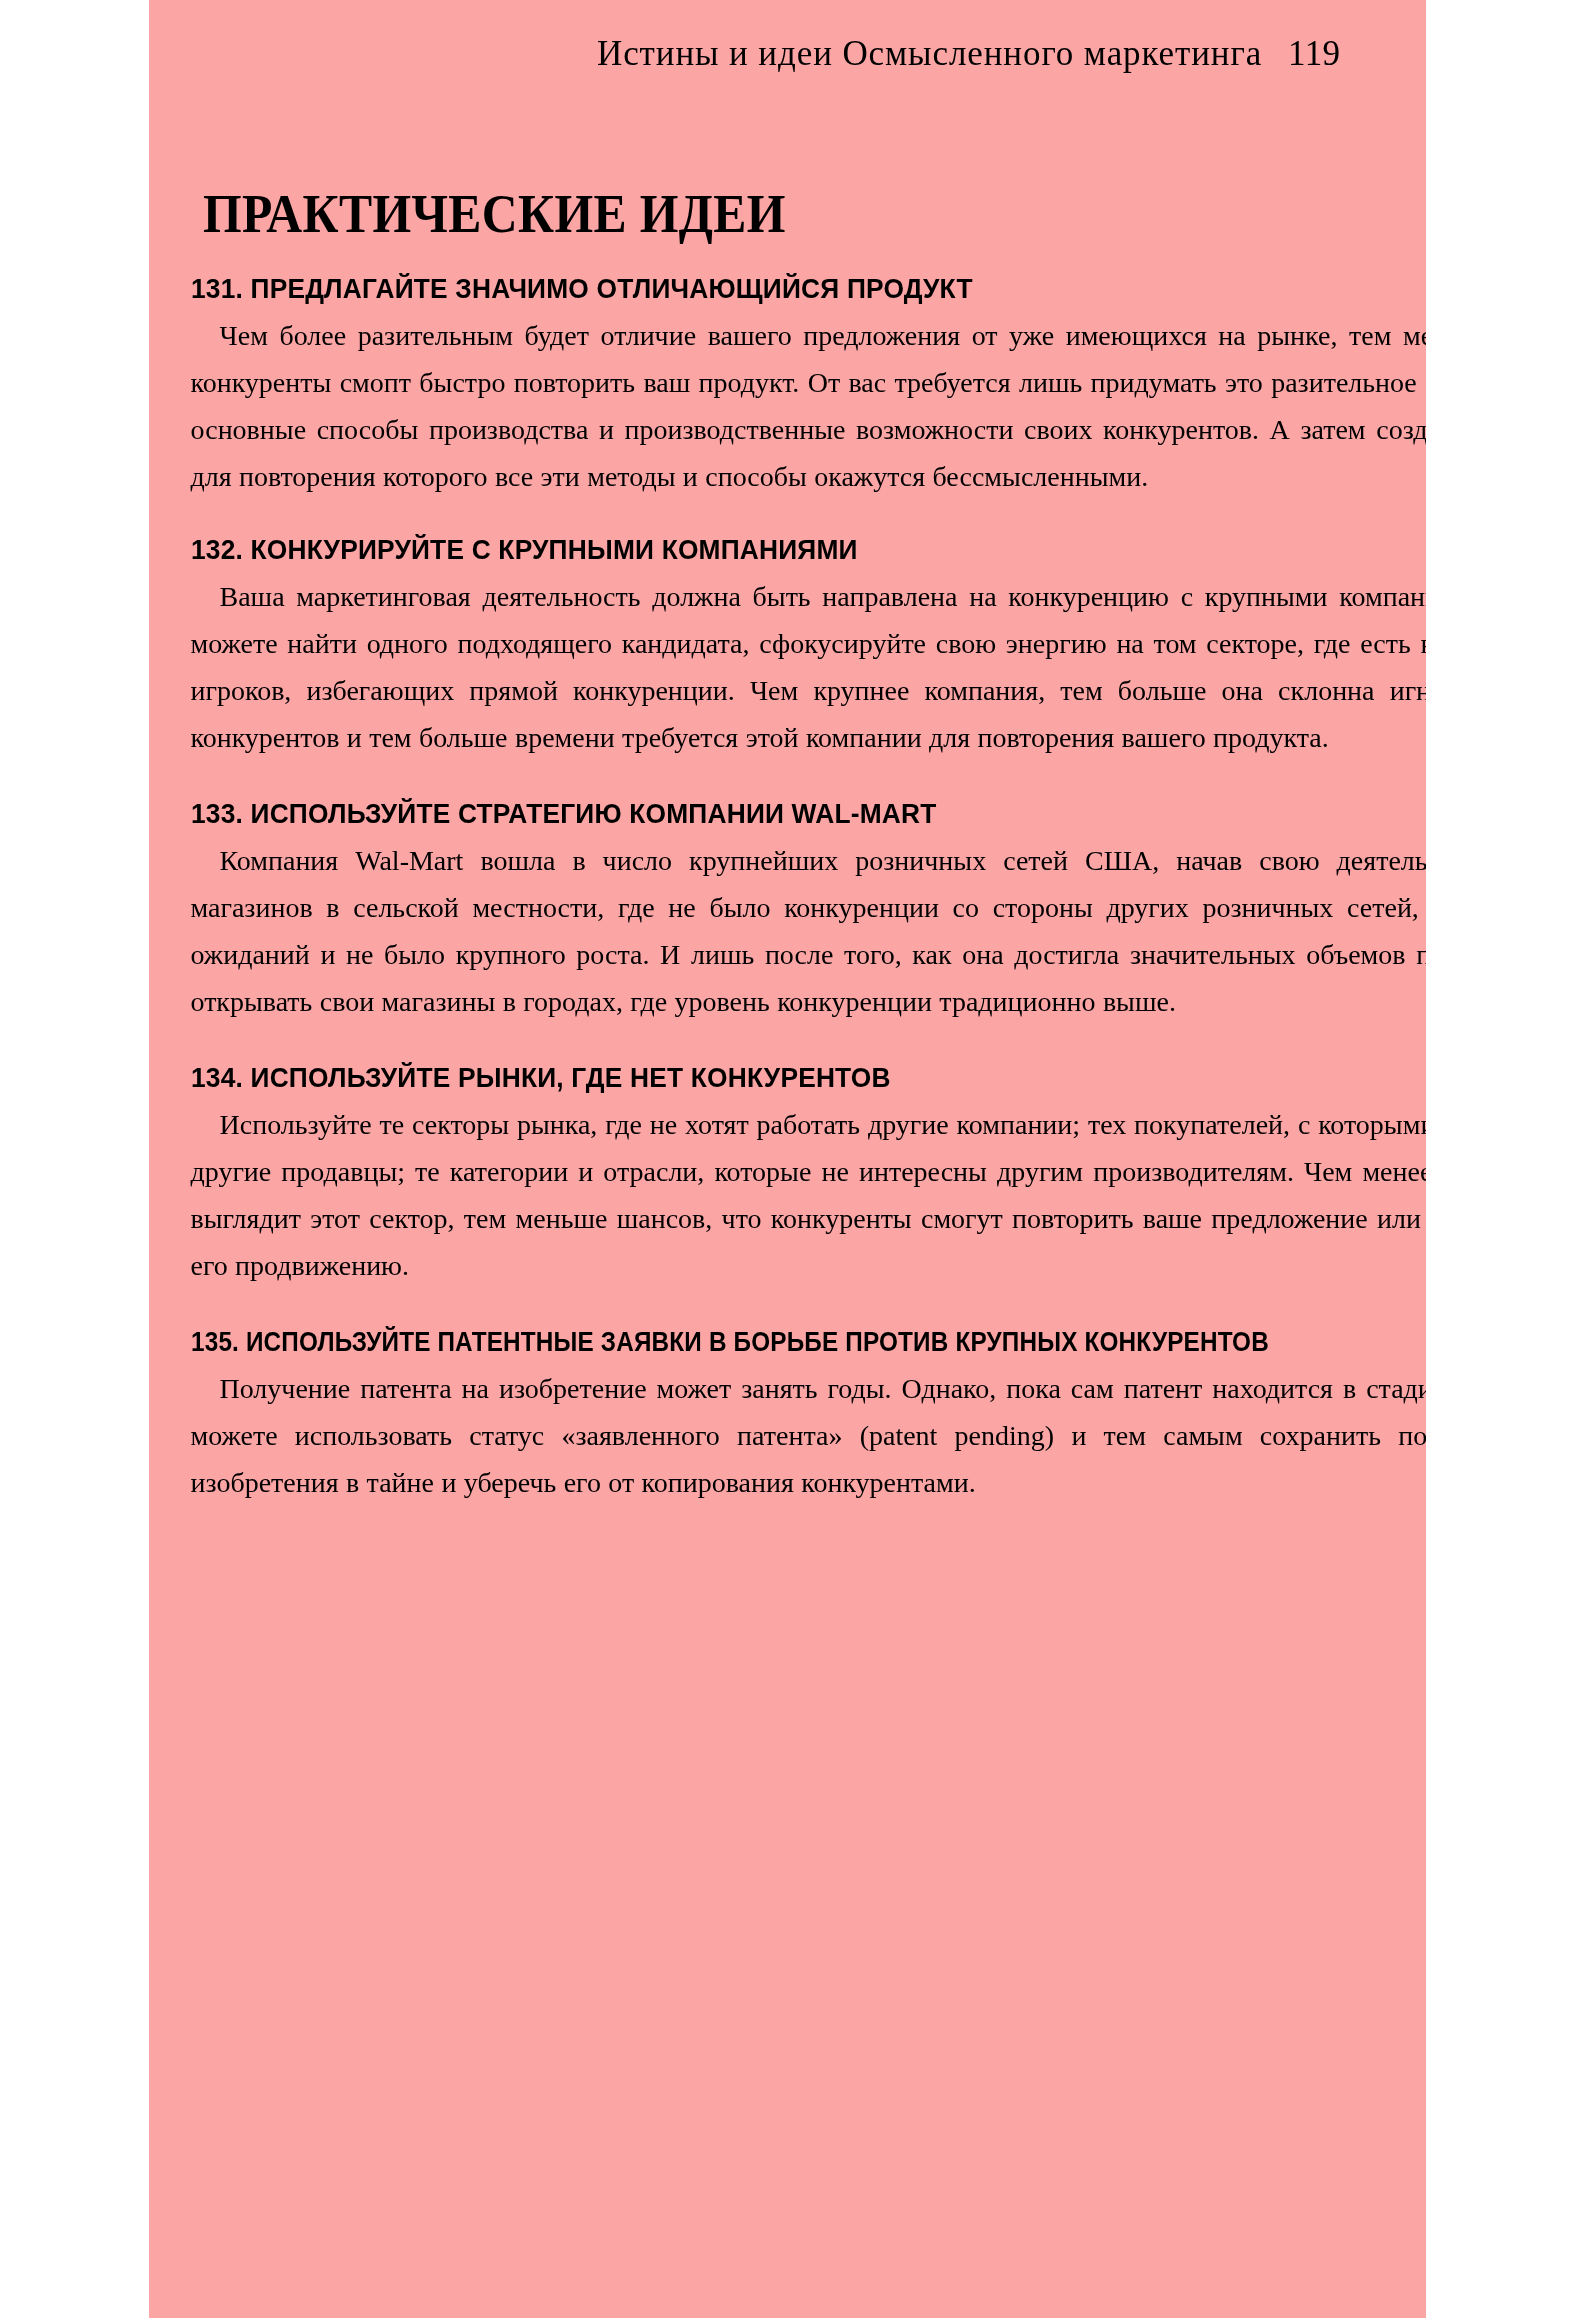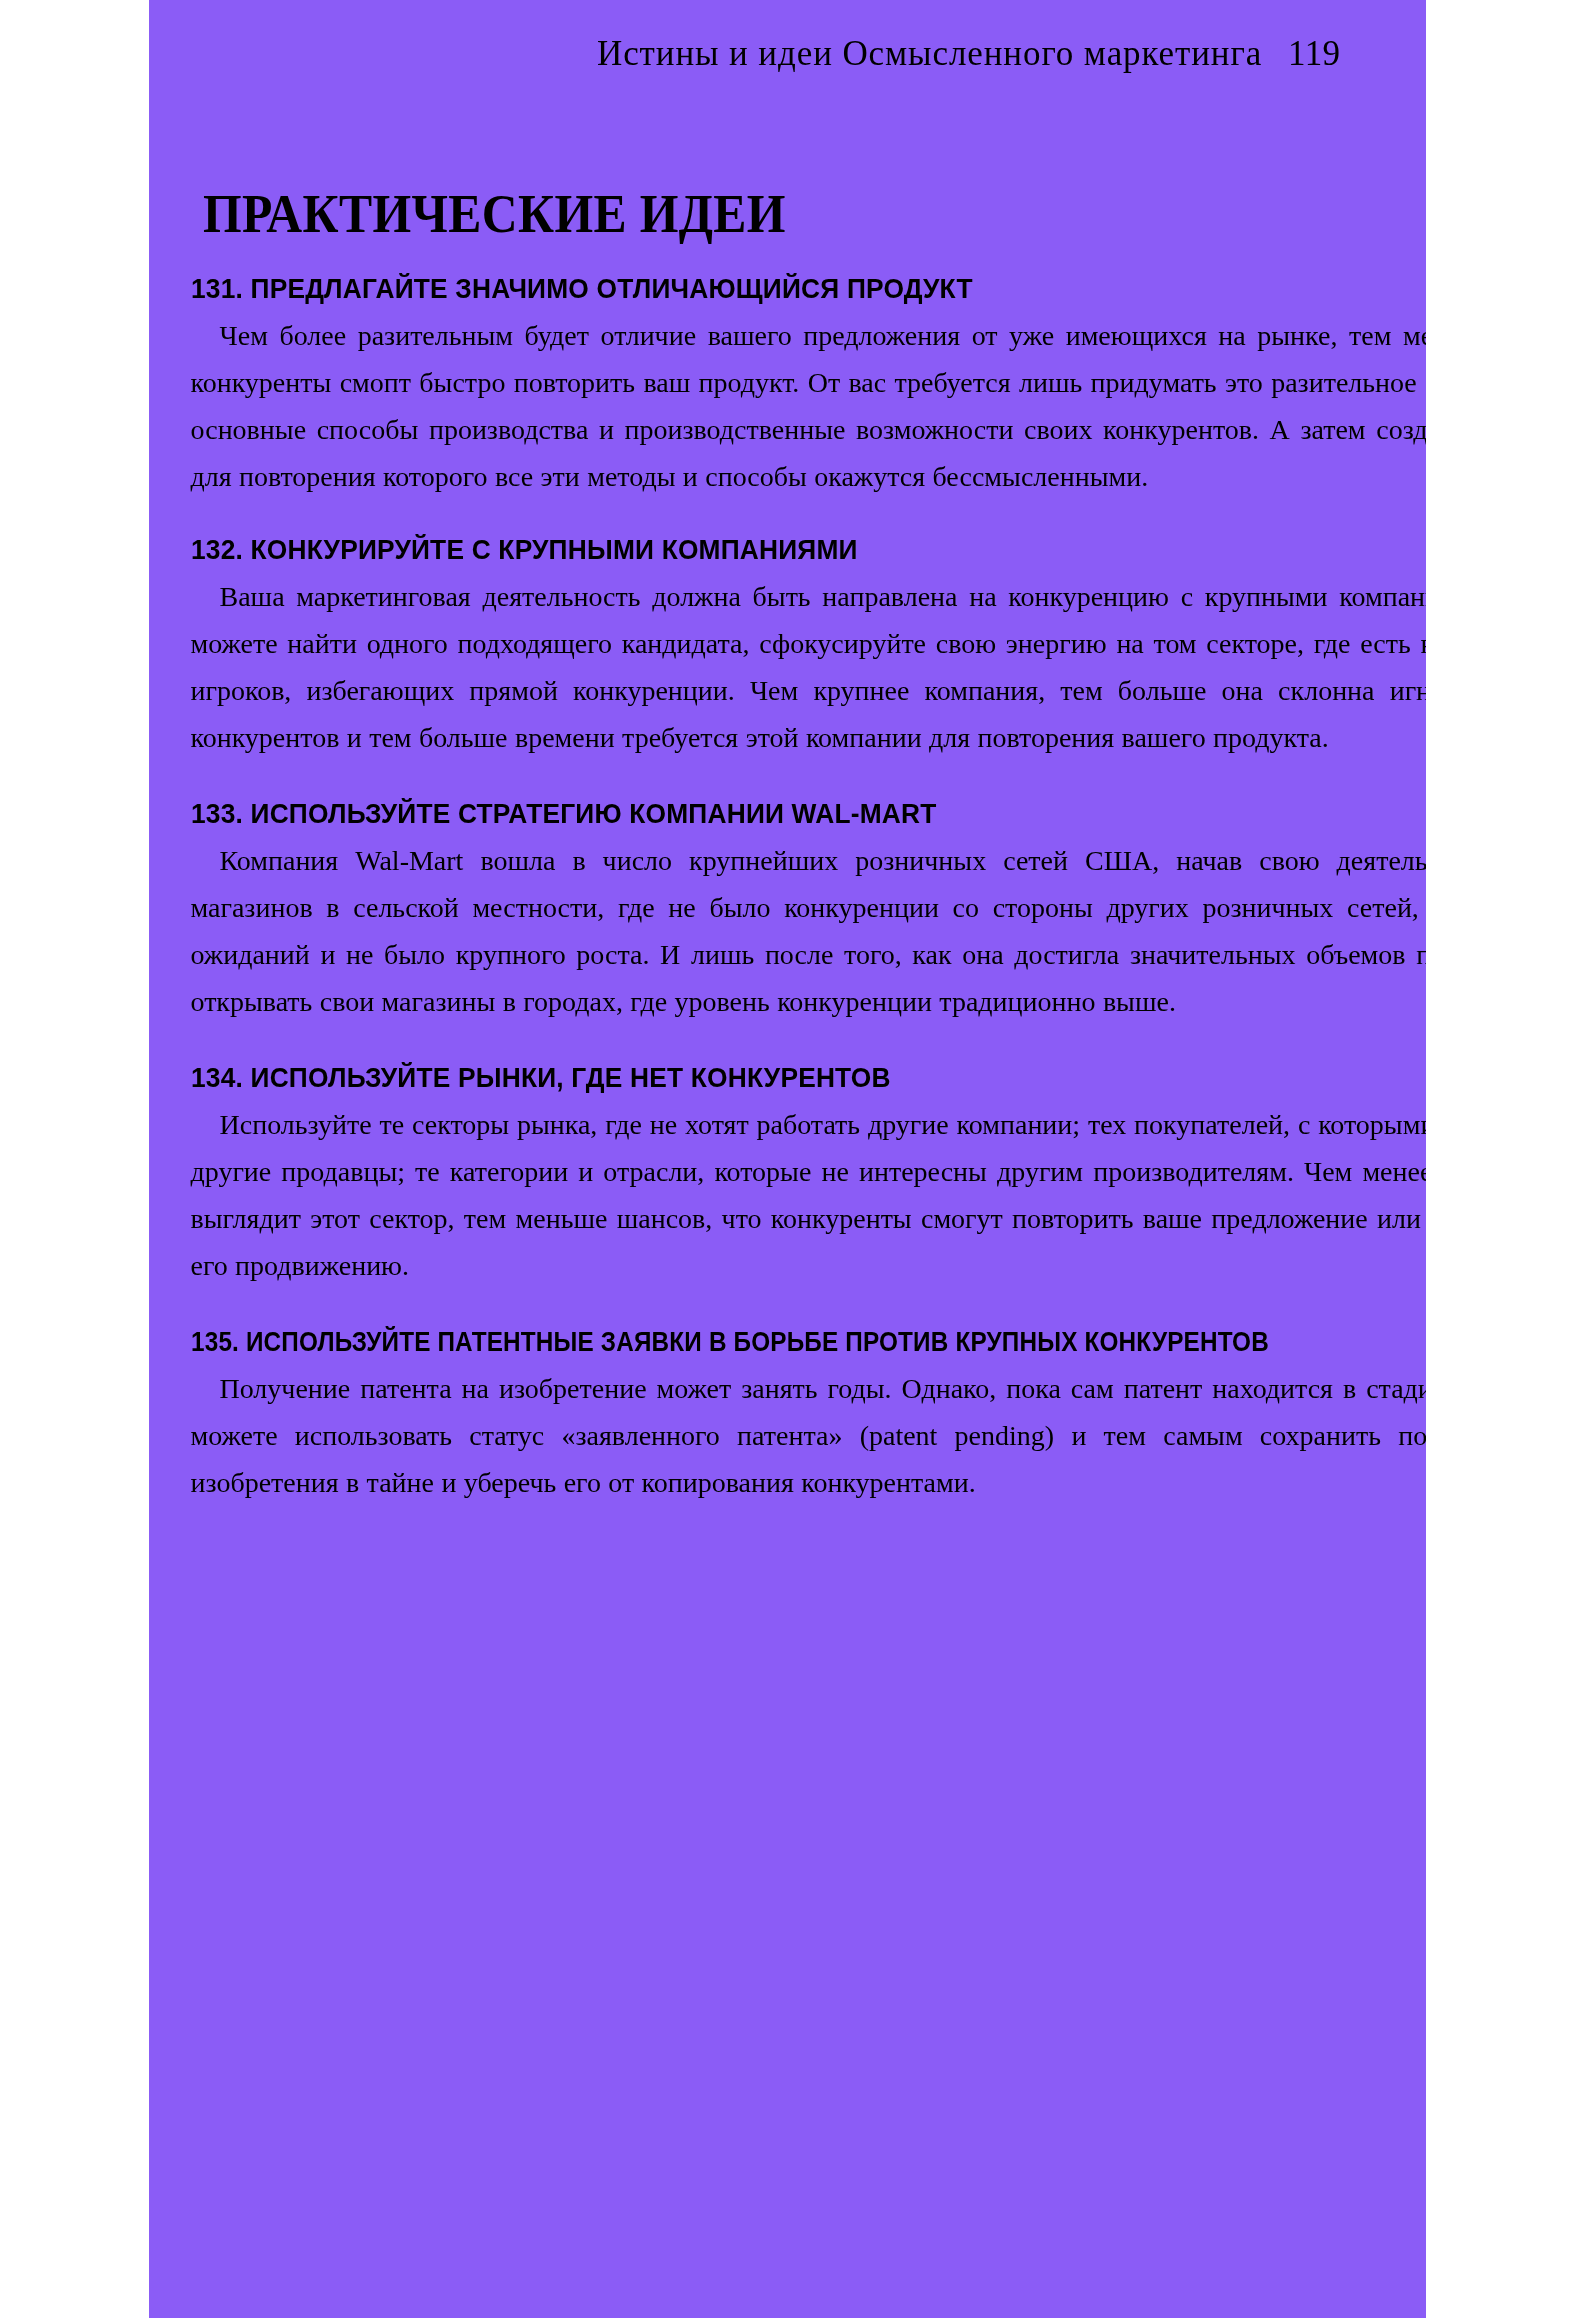--- a/index.html
+++ b/index.html
@@ -12,21 +12,21 @@
     font-family: "Liberation Serif", "DejaVu Serif", serif;
     color: #000000;
     -webkit-font-smoothing: antialiased;
   }
 
   .page {
     position: relative;
     width: 1277px;
     height: 2319px;
     margin: 0 auto;
-    background: #8b5cf6;
+    background: #fca5a5;
     overflow: hidden;
     box-sizing: border-box;
   }
 
   
   .running-header {
     position: absolute;
     top: 34px;
     left: 0;
     right: 85px;

